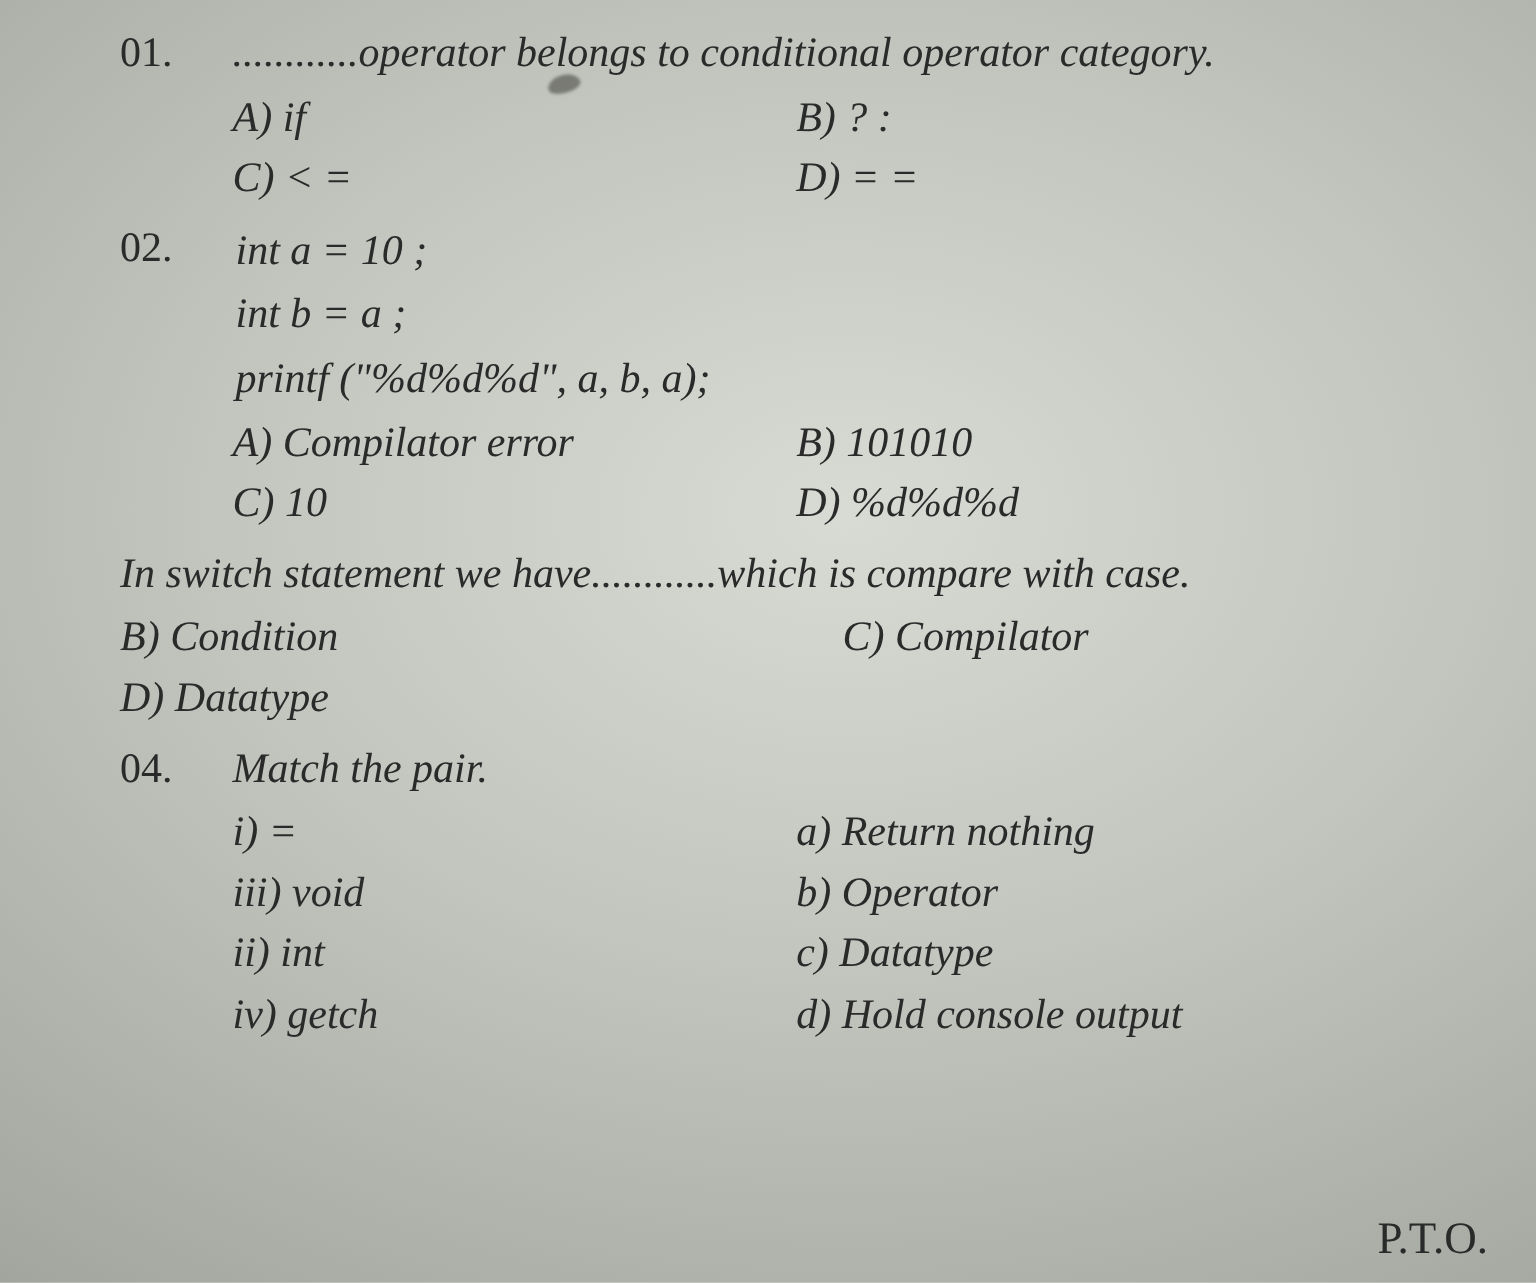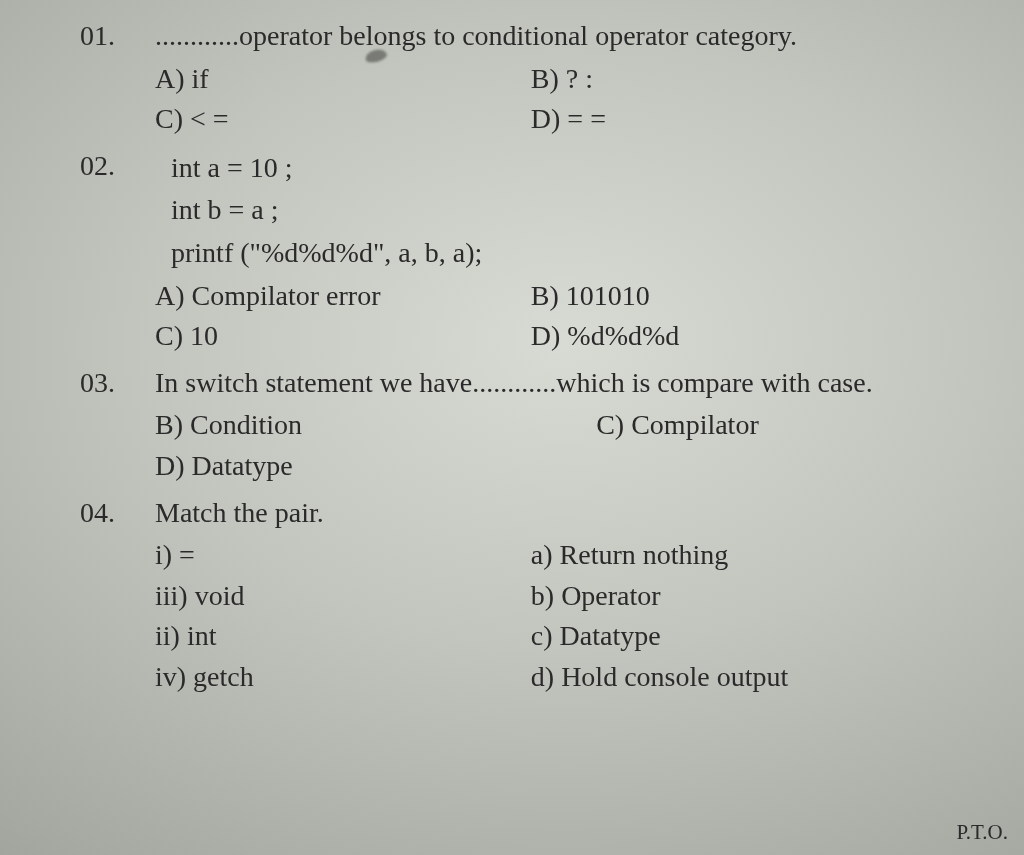--- a/index.html
+++ b/index.html
@@ -24,59 +24,60 @@
   .q {
     display: flex;
     margin-top: 6px;
   }
   .qnum {
     width: 75px;
     flex-shrink: 0;
   }
   .qbody {
     flex: 1;
+    font-style: italic;
   }
   .stem {
     margin-bottom: 2px;
   }
   .opts {
     display: flex;
     flex-wrap: wrap;
   }
   .opt {
     width: 50%;
     box-sizing: border-box;
     padding-right: 10px;
   }
   .opt.left {
     width: 46%;
   }
   .opt.right {
     width: 54%;
   }
   .codeblk {
-    margin: 2px 16px;
+    margin: 2px 2px;
   }
   .match-grid {
     display: flex;
   }
   .match-col {
     flex: 1;
   }
   .match-col.left {
     flex: 0 0 46%;
   }
   .match-col.right {
     flex: 0 0 54%;
   }
   .pto {
     position: absolute;
-    right: 16px;
+    right: 32px;
     bottom: 8px;
-    font-size: 21px;
+    font-size: 30px;
   }
   .smudge {
     position: absolute;
     left: 365px;
     top: 50px;
     width: 22px;
     height: 12px;
     background: #4a4a46;
     border-radius: 50% 50% 50% 50% / 60% 60% 40% 40%;
     transform: rotate(-15deg);
@@ -113,21 +114,20 @@
       <div class="opts">
         <div class="opt left">A) Compilator error</div>
         <div class="opt right">B) 101010</div>
         <div class="opt left">C) 10</div>
         <div class="opt right">D) %d%d%d</div>
       </div>
     </div>
   </div>
 
   <div class="q">
-    <div class="qnum">03.</div>
     <div class="qbody">
       <div class="stem">In switch statement we have............which is compare with case.</div>
       <div class="opts">
         <div class="opt right">B) Condition</div>
         <div class="opt left">C) Compilator</div>
         <div class="opt right">D) Datatype</div>
       </div>
     </div>
   </div>
 

